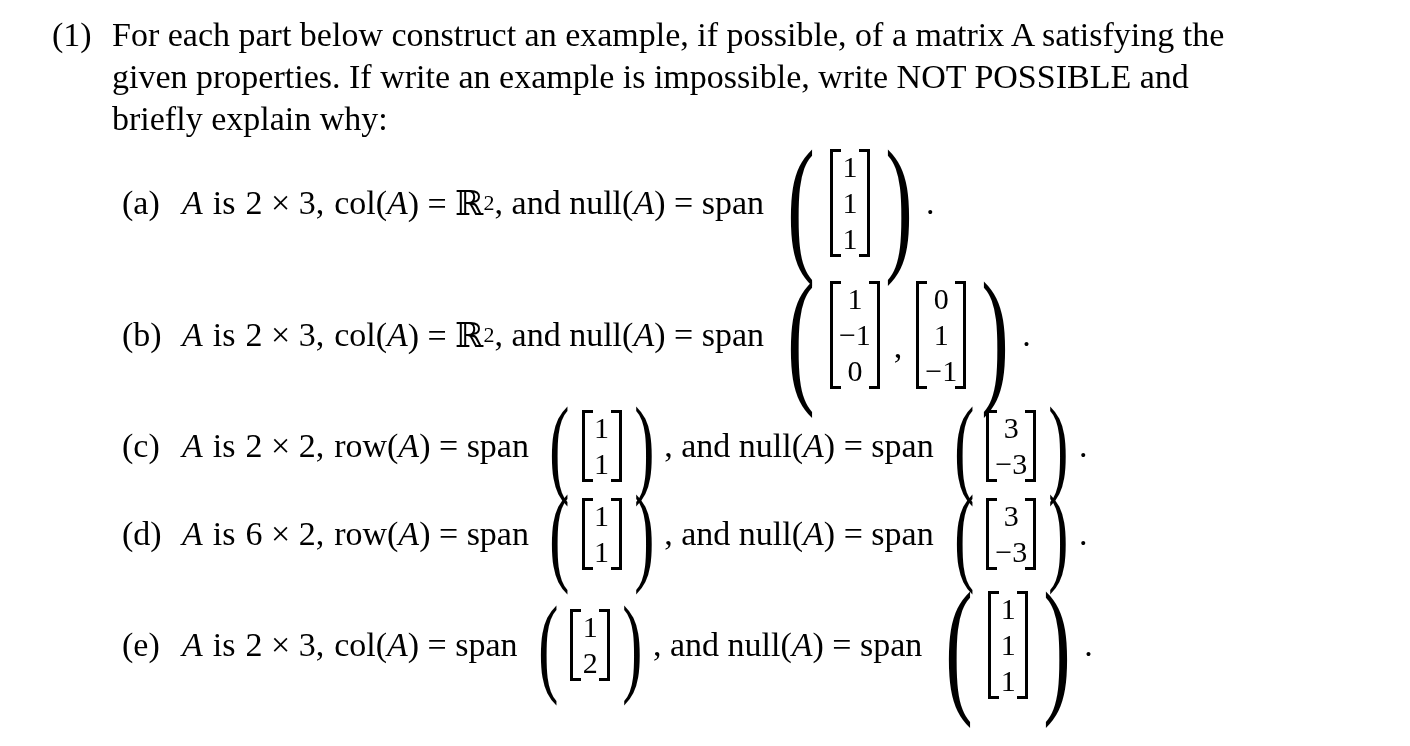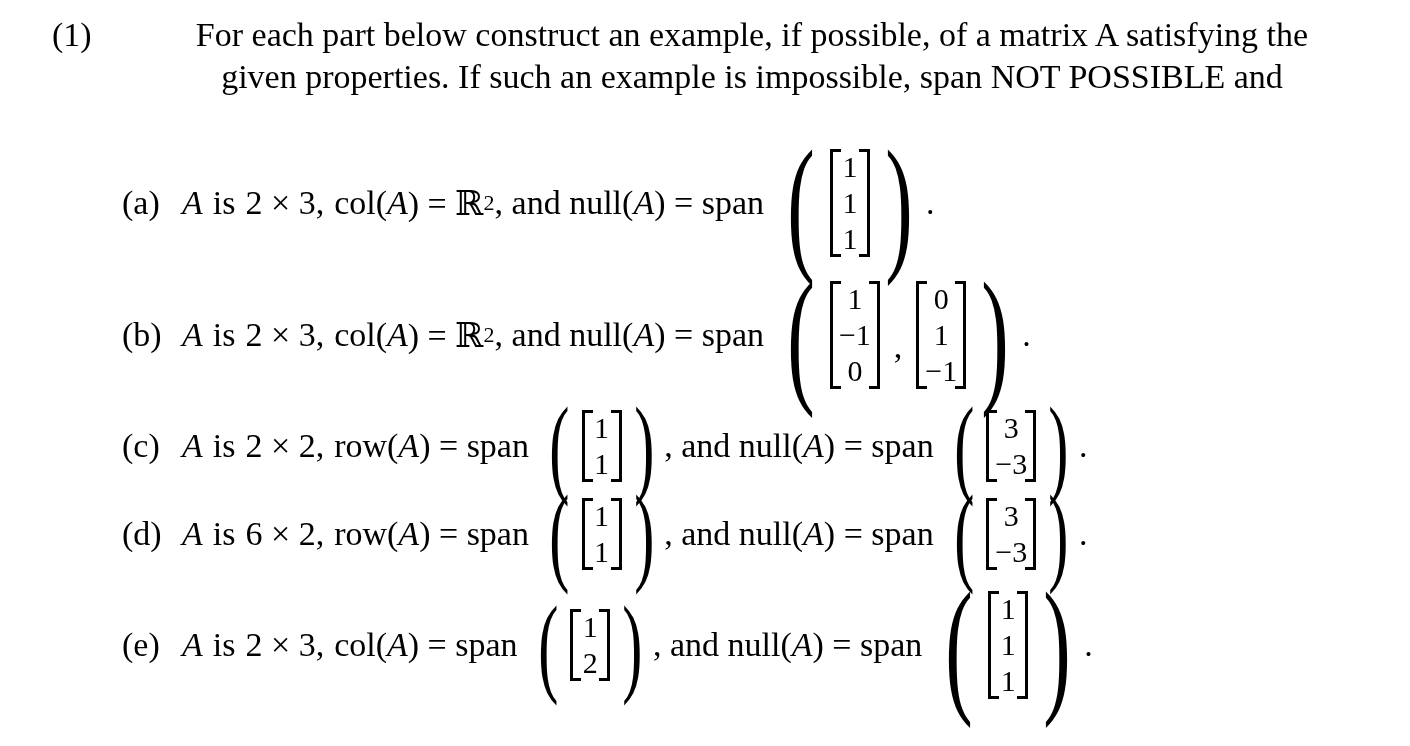--- a/index.html
+++ b/index.html
@@ -7,21 +7,21 @@
     width: 1410px; height: 746px; position: relative; overflow: hidden;
     font-family: "DejaVu Serif", "Liberation Serif", serif;
     color: #000;
   }
   .serif { font-family: "Liberation Serif", "DejaVu Serif", serif; }
   .intro {
     position: absolute; left: 52px; top: 14px; width: 1340px;
     font-size: 34px; line-height: 42px;
   }
   .intro .num { position: absolute; left: 0; top: 0; }
-  .intro .text { position: absolute; left: 60px; top: 0; width: 1280px; text-align: center; }
+  .intro .text { position: absolute; left: 60px; top: 0; width: 1280px; }
   .intro .line { display: block; white-space: nowrap; }
 
   .part {
     position: absolute; left: 122px;
     font-size: 34px; display: flex; align-items: center; white-space: nowrap;
   }
   .lbl { display: inline-block; width: 60px; }
   .it { font-style: italic; }
   .sp { display: inline-block; width: 10px; }
   .sup { font-size: 22px; vertical-align: 14px; }
@@ -51,21 +51,22 @@
   .big-paren { font-size: 150px; line-height: 1; transform: scaleX(0.55); }
   .med-paren { font-size: 110px; line-height: 1; transform: scaleX(0.55); }
 </style>
 </head>
 <body>
 
 <div class="intro serif">
   <span class="num">(1)</span>
   <div class="text">
     <span class="line">For each part below construct an example, if possible, of a matrix A satisfying the</span>
-    <span class="line">given properties. If such an example is impossible, span NOT POSSIBLE and</span>
+    <span class="line">given properties. If write an example is impossible, write NOT POSSIBLE and</span>
+    <span class="line">briefly explain why:</span>
   </div>
 </div>
 
 <div class="part serif" style="top:140px; height:126px;">
   <span class="lbl">(a)</span>
   <span class="it">A</span>
     <span class="sp"></span>
   <span>is</span>
     <span class="sp"></span>
   <span>2 × 3,</span>

